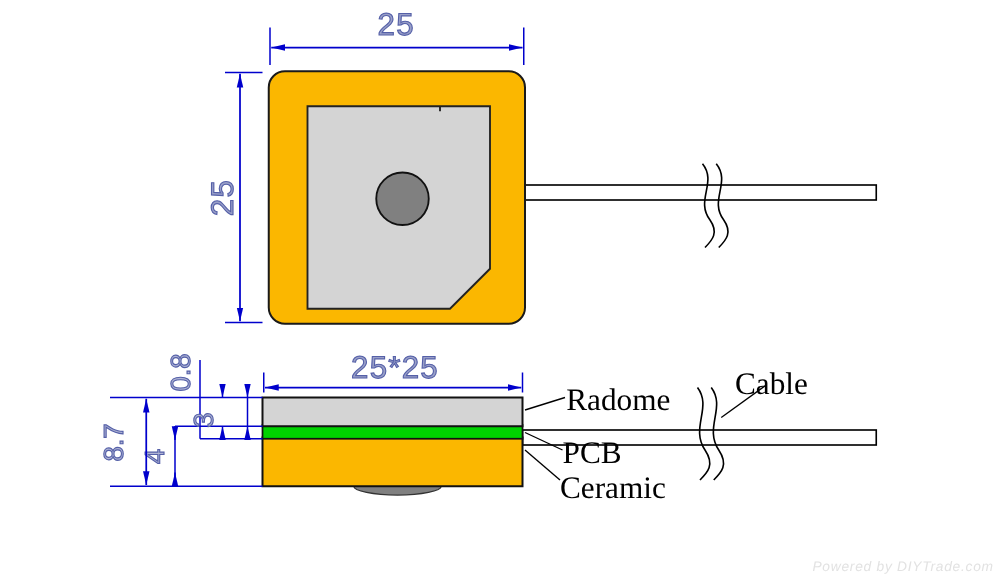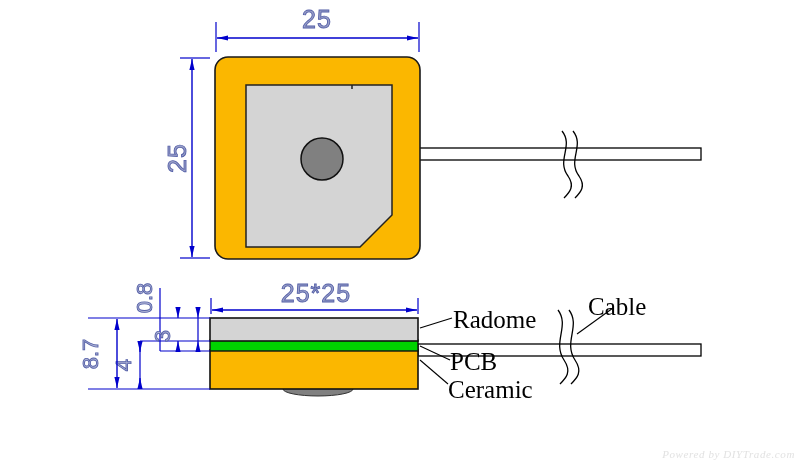--- a/index.html
+++ b/index.html
@@ -44,21 +44,21 @@
   }
   .calltext {
     font-family: "Liberation Serif", serif;
     font-size: 25px;
     fill: #000000;
   }
   .watermark {
     position: absolute;
     right: 8px;
     bottom: 6px;
-    font-family: Liberation Serif, serif;
+    font-family: Liberation Sans, sans-serif;
     font-size: 11px;
     font-style: italic;
     color: #e2e2e2;
     letter-spacing: 0.6px;
     user-select: none;
   }
 </style>
 </head>
 <body>
 

